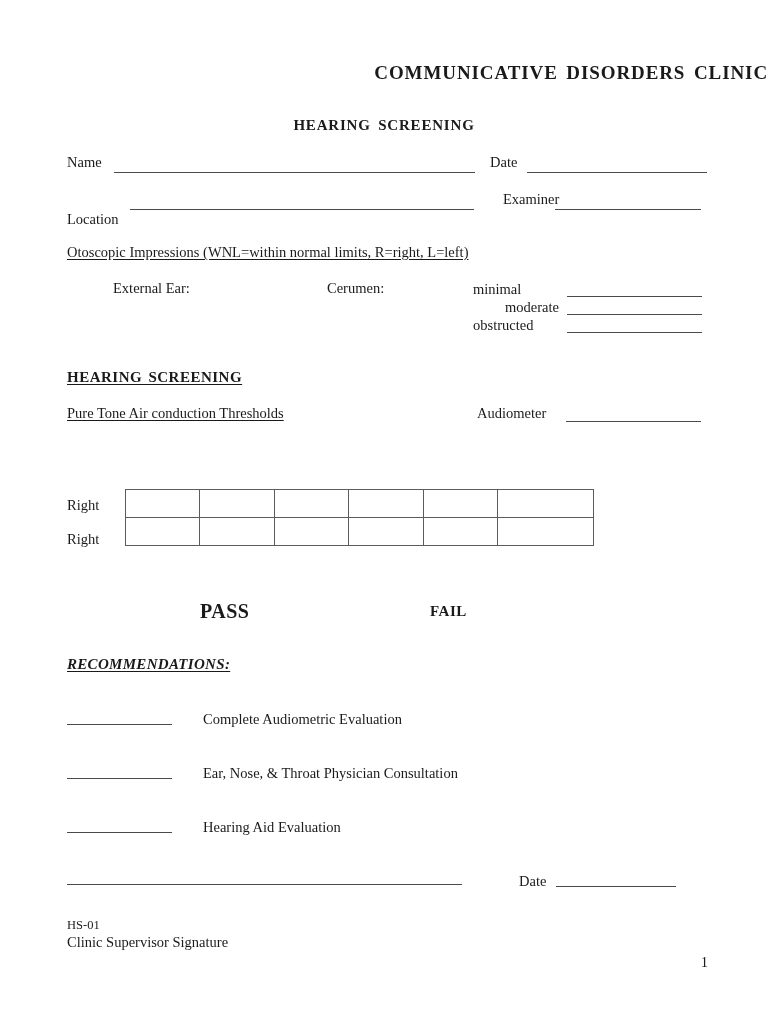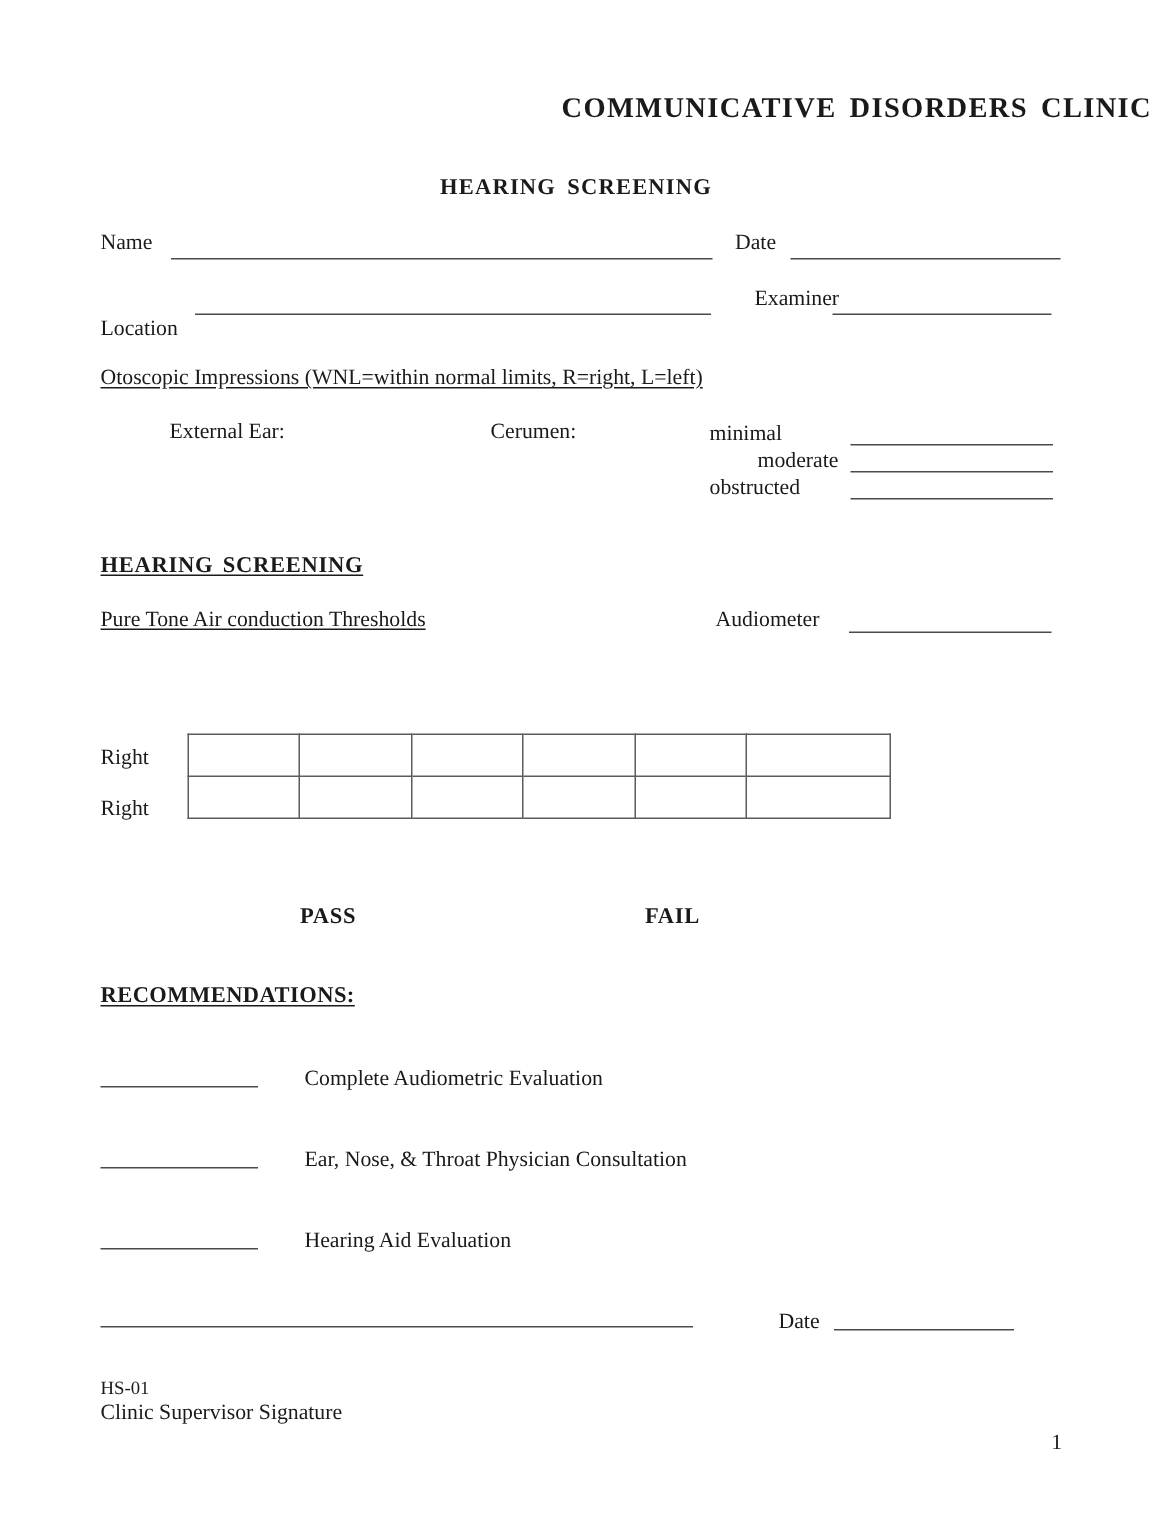--- a/index.html
+++ b/index.html
@@ -173,24 +173,24 @@
       <td></td>
       <td></td>
       <td></td>
       <td></td>
       <td></td>
       <td style="width:95px;"></td>
     </tr>
   </tbody>
     </table>
 
-  <div class="lbl b" style="left:200px; top:602px; font-size:15px; letter-spacing:0.5px;">PASS</div>
+  <div class="lbl b" style="left:200px; top:602px; font-size:20px; letter-spacing:0.5px;">PASS</div>
   <div class="lbl b" style="left:430px; top:602px; font-size:15px; letter-spacing:0.5px;">FAIL</div>
 
-  <div class="lbl bu" style="left:67px; top:655px; font-size:15px; letter-spacing:0.3px;">RECOMMENDATIONS:</div>
+  <div class="lbl bu" style="left:67px; top:655px; font-size:15px; letter-spacing:0.3px;font-style:italic;">RECOMMENDATIONS:</div>
 
   <div class="rule" style="left:67px; top:724px; width:105px;"></div>
   <div class="lbl" style="left:203px; top:710px;">Complete Audiometric Evaluation</div>
 
   <div class="rule" style="left:67px; top:778px; width:105px;"></div>
   <div class="lbl" style="left:203px; top:764px;">Ear, Nose, &amp; Throat Physician Consultation</div>
 
   <div class="rule" style="left:67px; top:832px; width:105px;"></div>
   <div class="lbl" style="left:203px; top:818px;">Hearing Aid Evaluation</div>
 

